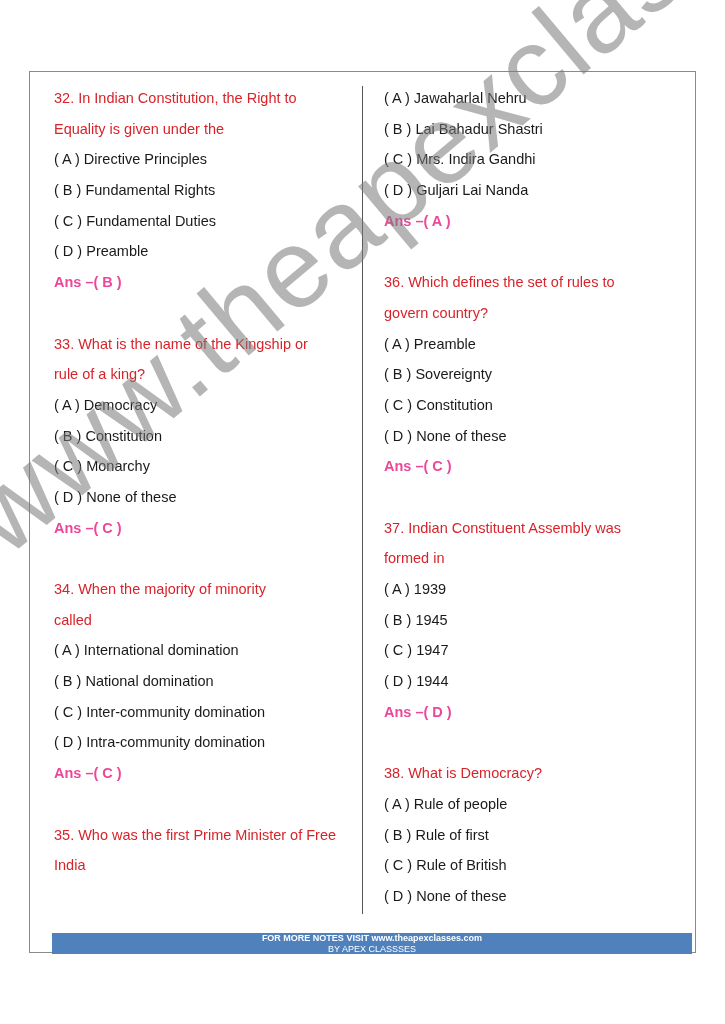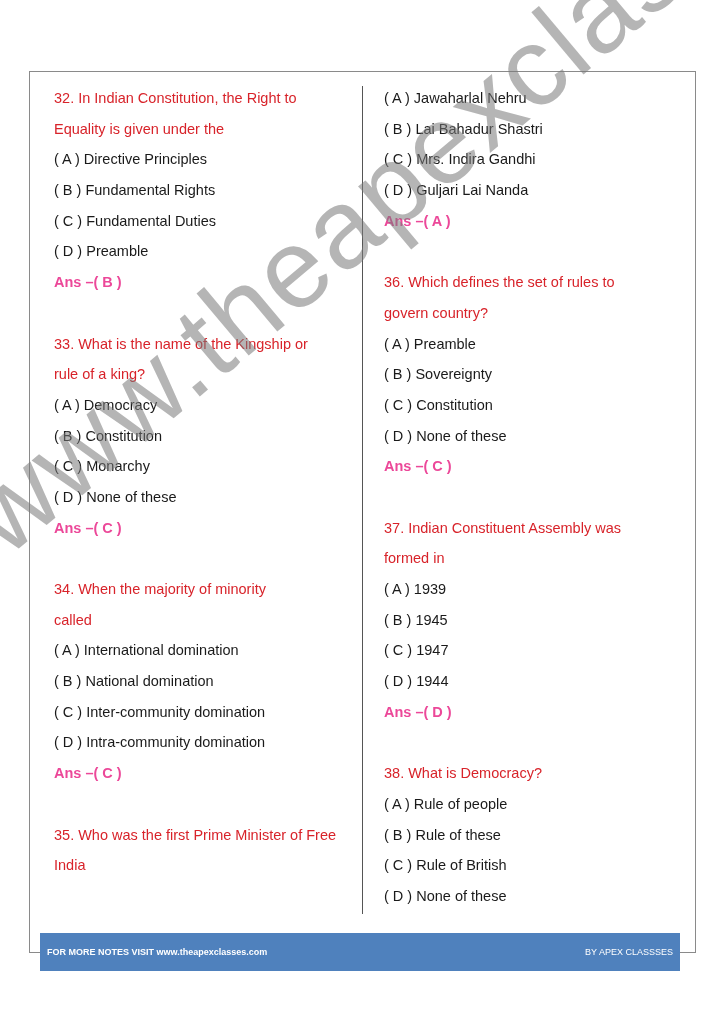--- a/index.html
+++ b/index.html
@@ -7,21 +7,21 @@
   .frame { position:absolute; left:29px; top:71px; width:667px; height:882px; border:1px solid #8a8a8a; box-sizing:border-box; }
   .divider { position:absolute; left:362px; top:86px; width:1px; height:828px; background:#555; }
   .col { position:absolute; top:86px; width:310px; }
   .col.left { left:54px; }
   .col.right { left:384px; }
   .line { height:30.7px; line-height:24px; font-size:14.5px; white-space:nowrap; }
   .q { color:#d8232a; }
   .opt { color:#1a1a1a; }
   .ans { color:#ec4899; font-weight:bold; }
   .gap { height:30.7px; }
-  .footer { position:absolute; left:40px; top:933px; width:640px; height:38px; background:#4f81bd; color:#fff; font-size:9px; display:flex; align-items:center; justify-content:space-between; padding:0 7px; box-sizing:border-box; }
+  .footer { position:absolute; left:52px; top:933px; width:640px; height:21px; background:#4f81bd; color:#fff; font-size:9px; display:flex; align-items:center; justify-content:space-between; padding:0 7px; box-sizing:border-box;flex-direction:column; }
   .footer .l { font-weight:bold; }
   .footer .r { }
   .watermark { position:absolute; left:-60px; top:480px; font-size:112px; color:rgba(120,120,120,0.55); transform:rotate(-40deg); transform-origin:left top; white-space:nowrap; pointer-events:none; font-family:"Liberation Sans", sans-serif; letter-spacing:2px; }
 </style>
 </head>
 <body>
 
 <div class="frame"></div>
 <div class="divider"></div>
 
@@ -71,21 +71,21 @@
     <div class="line q">37. Indian Constituent Assembly was</div>
     <div class="line q">formed in</div>
     <div class="line opt">( A ) 1939</div>
     <div class="line opt">( B ) 1945</div>
     <div class="line opt">( C ) 1947</div>
     <div class="line opt">( D ) 1944</div>
     <div class="line ans">Ans –( D )</div>
     <div class="line gap"></div>
     <div class="line q">38. What is Democracy?</div>
     <div class="line opt">( A ) Rule of people</div>
-    <div class="line opt">( B ) Rule of these</div>
+    <div class="line opt">( B ) Rule of first</div>
     <div class="line opt">( C ) Rule of British</div>
     <div class="line opt">( D ) None of these</div>
   </div>
 
 <div class="watermark">www.theapexclasses.com</div>
 
 <div class="footer">
   <span class="l">FOR MORE NOTES VISIT www.theapexclasses.com</span>
   <span class="r">BY APEX CLASSSES</span>
 </div>

